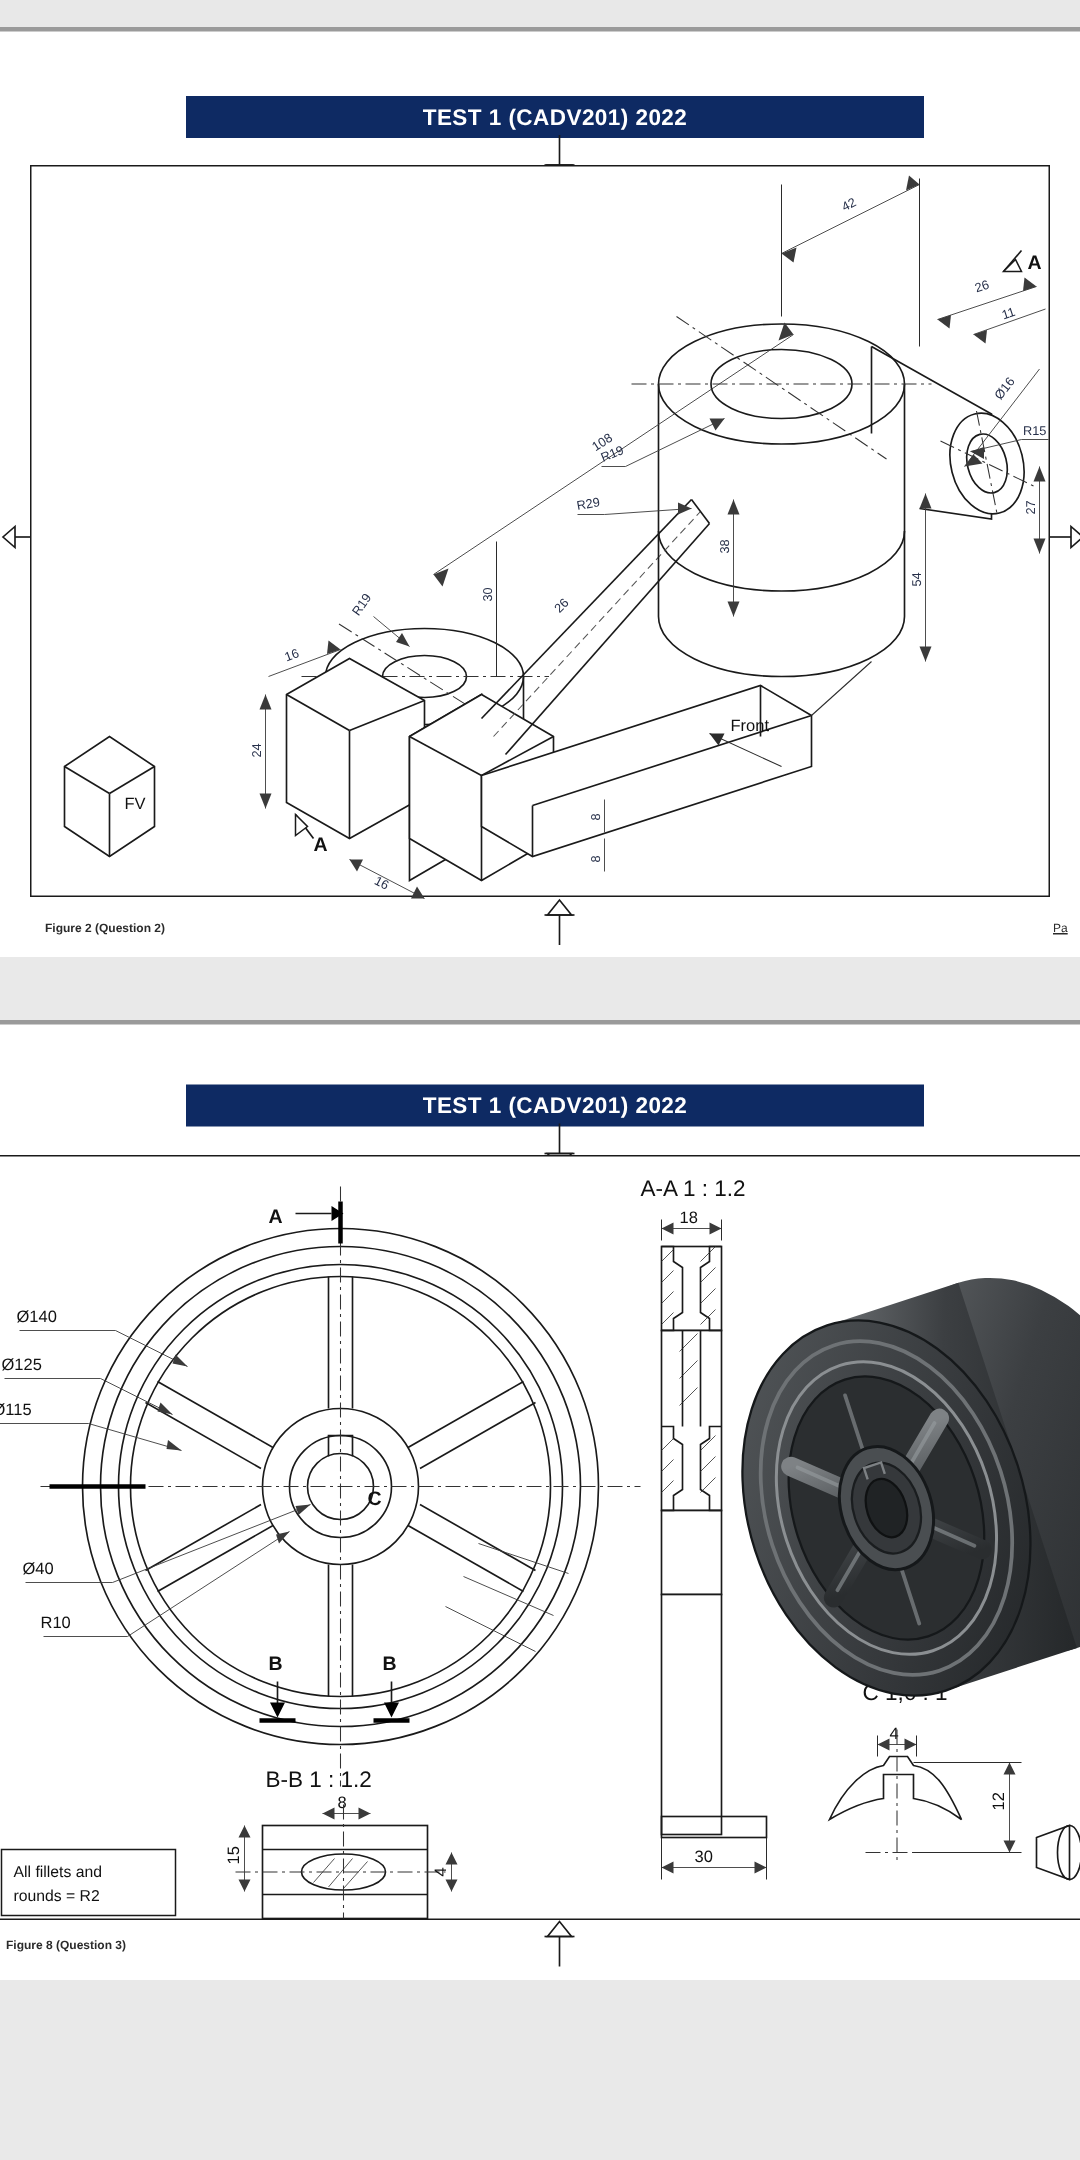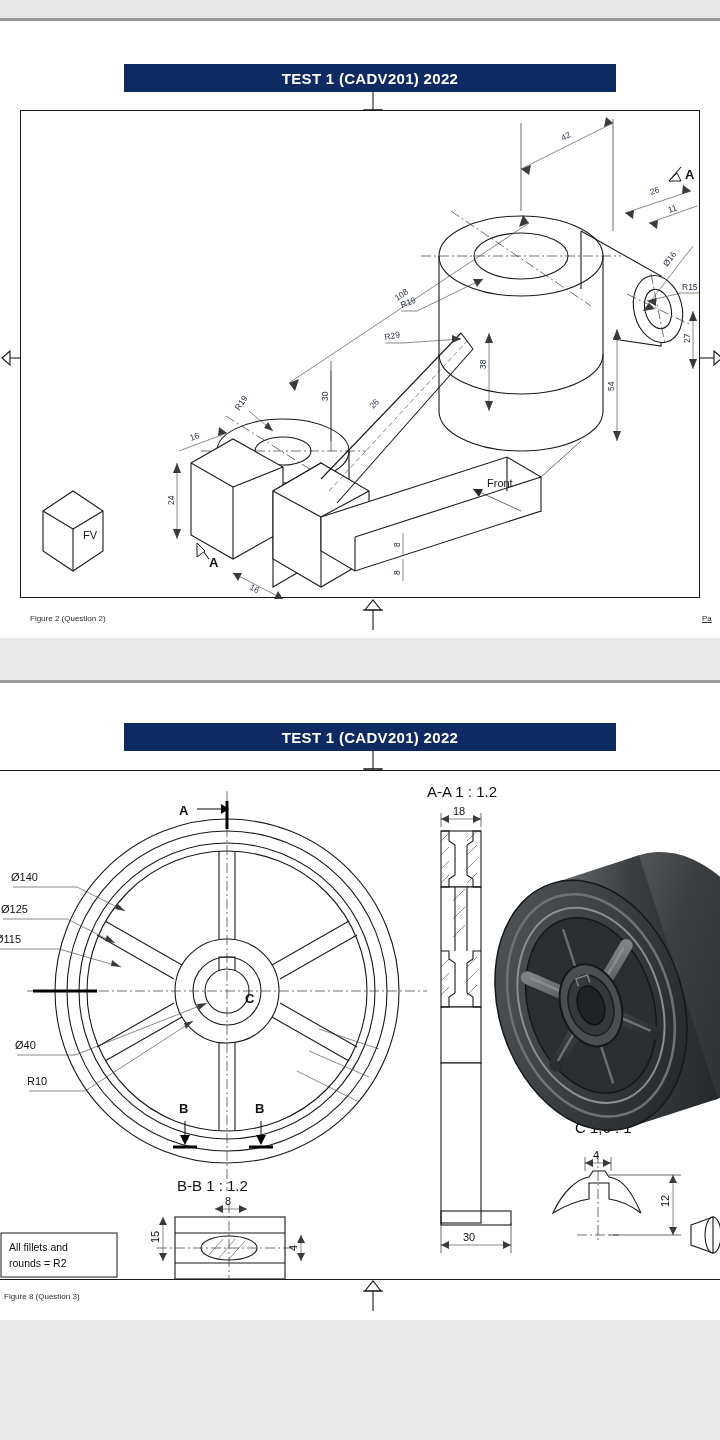--- a/index.html
+++ b/index.html
@@ -38,20 +38,21 @@
   .drawing-frame {
     position:absolute;
     border:1.5px solid #1a1a1a;
     background:#ffffff;
   }
 
   .caption {
     position:absolute;
     font-size:8px;
     color:#2b2b2b;
+    font-weight:bold;
   }
   .page-num {
     position:absolute;
     font-size:8px;
     color:#2b2b2b;
   }
 
   svg { display:block; overflow:visible; }
   .ln   { stroke:#1a1a1a; fill:none; stroke-width:1.1; }
   .ln-t { stroke:#2b2b2b; fill:none; stroke-width:.7; }

